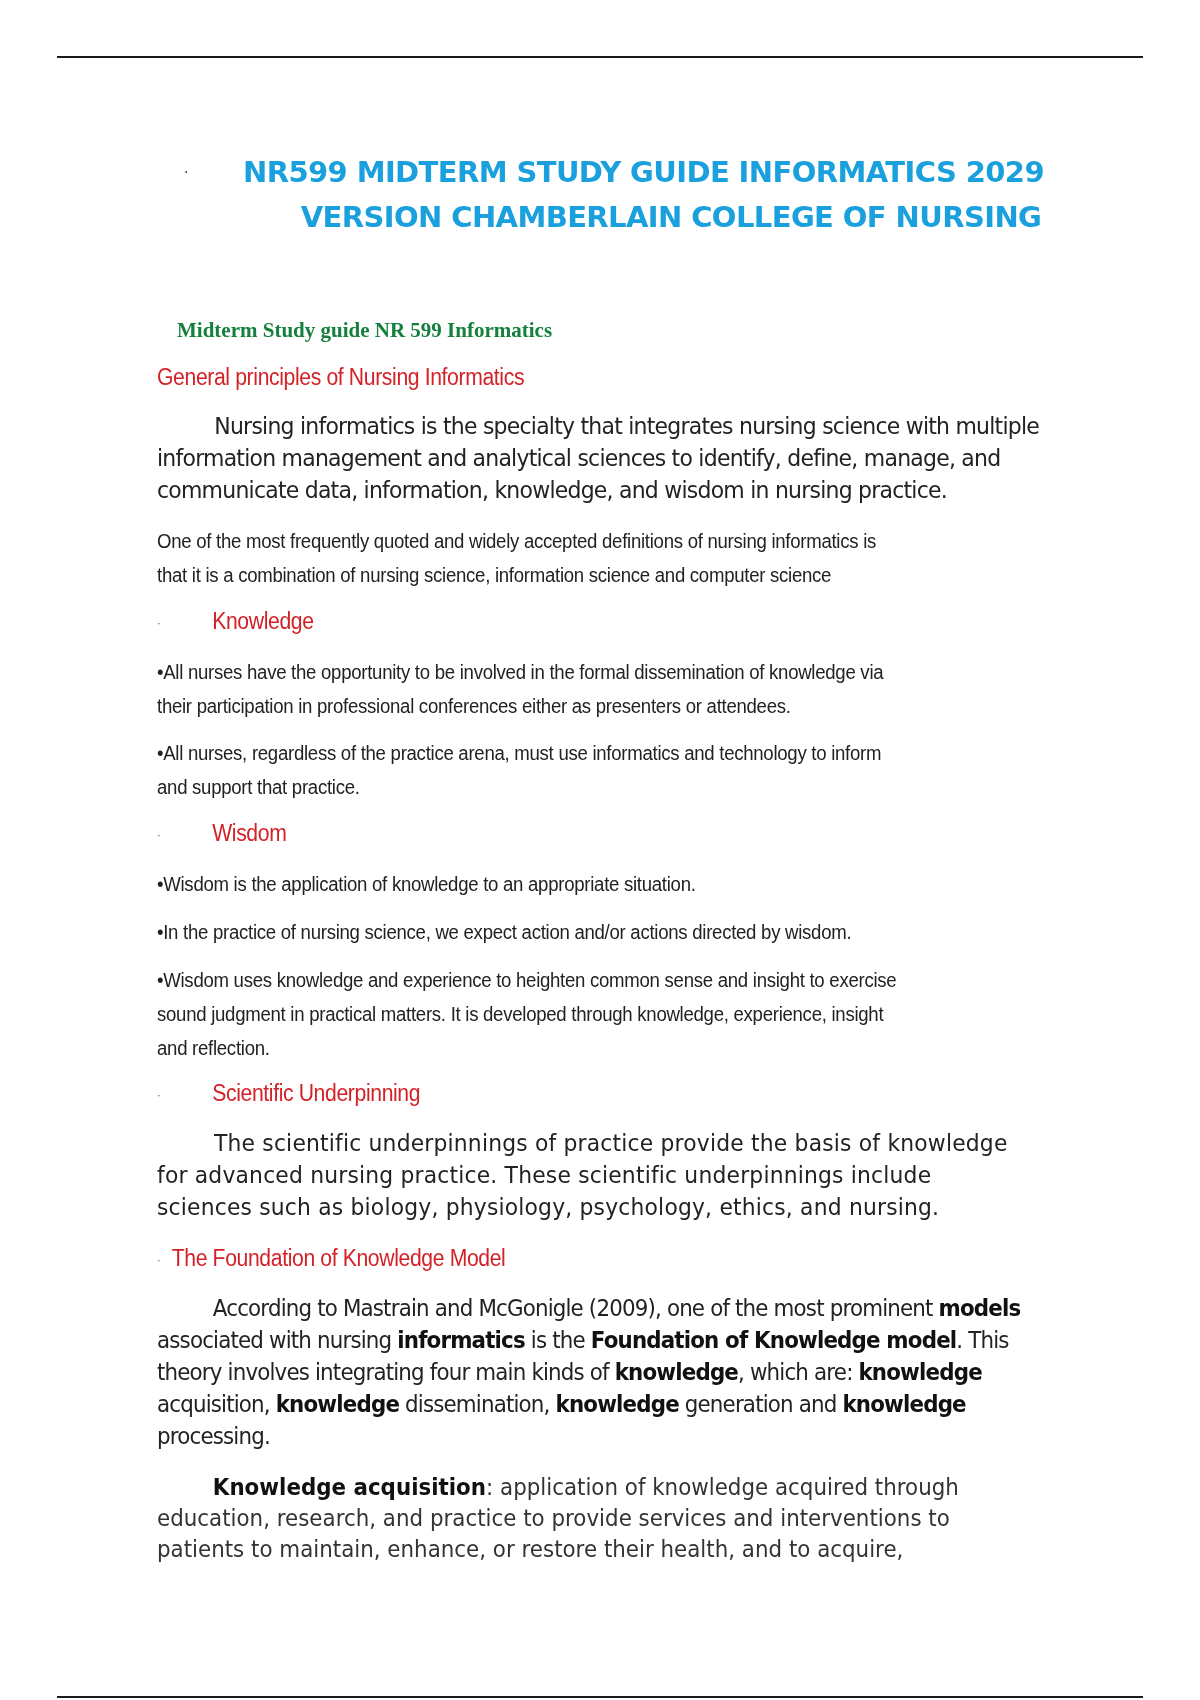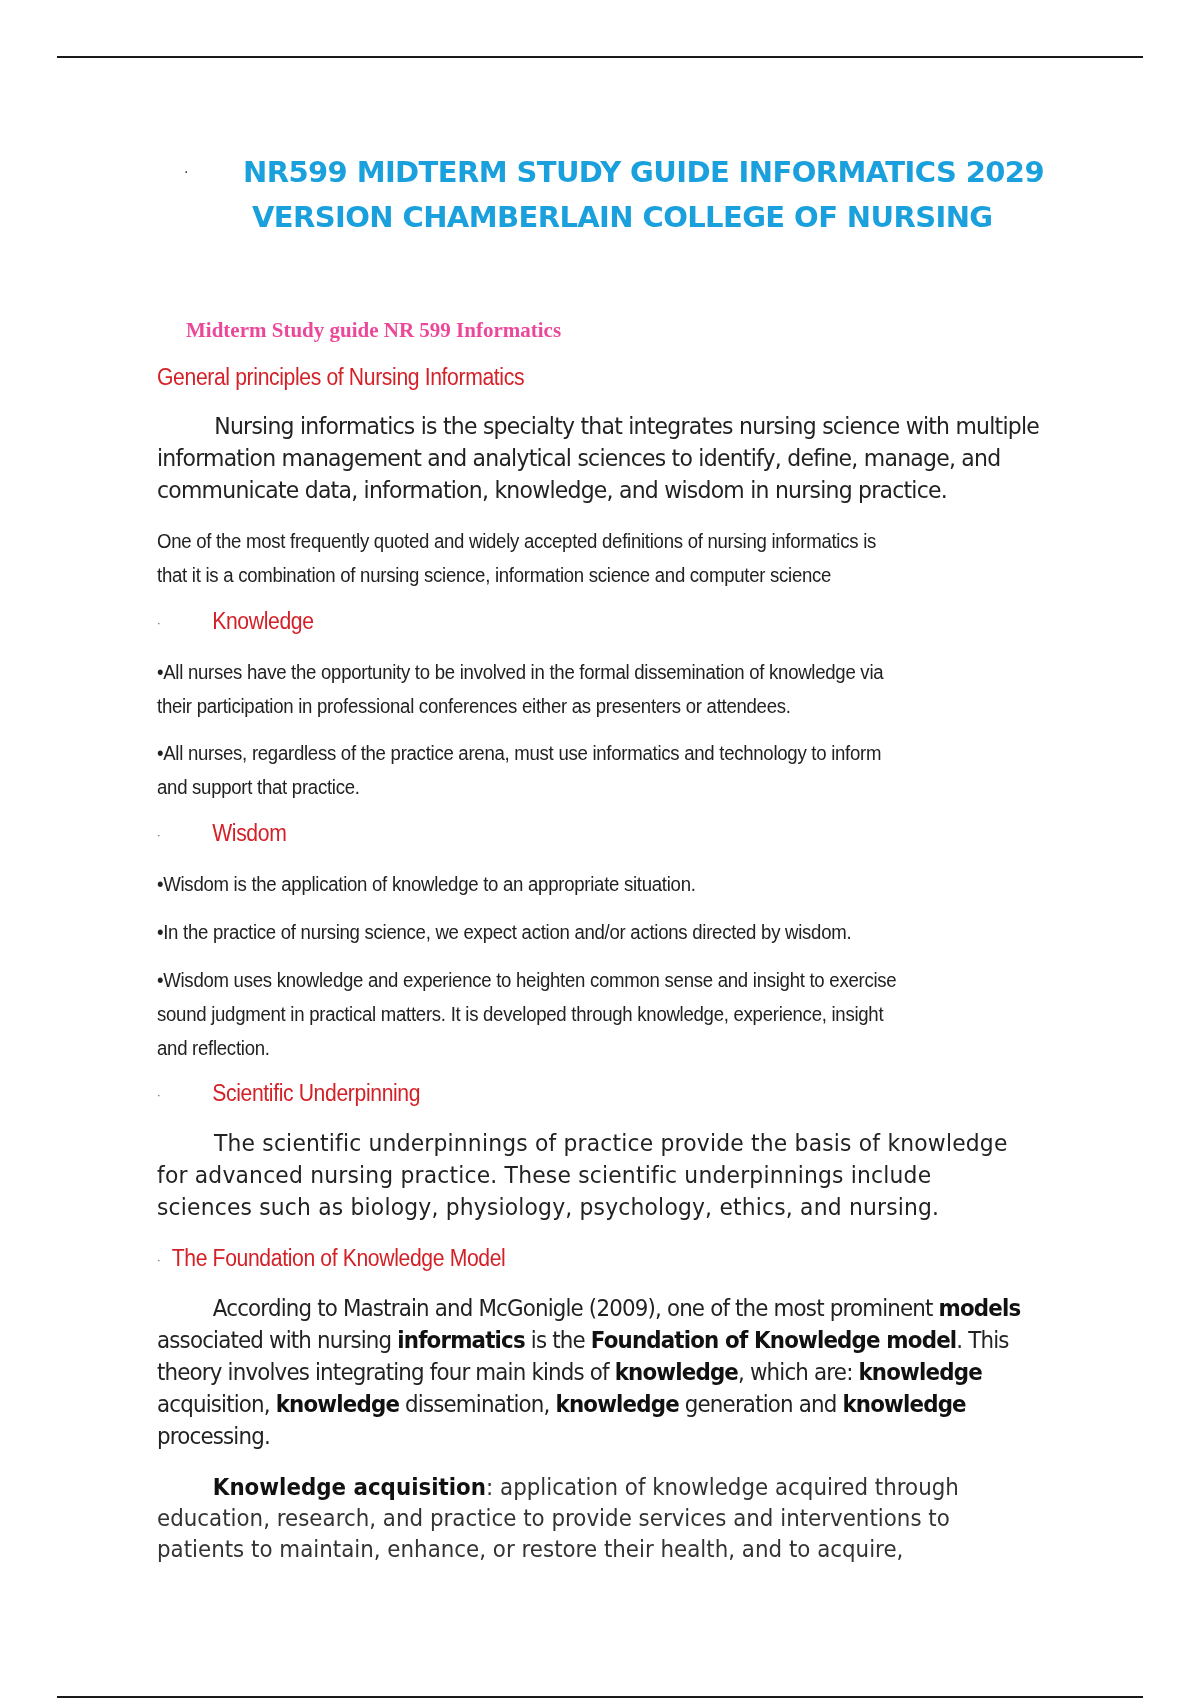--- a/index.html
+++ b/index.html
@@ -19,26 +19,26 @@
 
     .title {
       position: absolute; left: 190px; top: 150px; width: 900px;
       font-family: "DejaVu Sans", sans-serif; font-weight: bold;
       color: #1aa0dc; font-size: 29px; line-height: 45px; letter-spacing: -0.6px;
     }
     .title .tbullet {
       position: absolute; left: -6px; top: 0; color: #333; font-size: 14px; font-weight: normal;
     }
     .title .l1 { display: block; padding-left: 53px; }
-    .title .l2 { display: block; padding-left: 62px; }
+    .title .l2 { display: block; padding-left: 62px; text-align: center; }
 
     .subtitle {
-      position: absolute; left: 186px; top: 318px;
+      position: absolute; left: 177px; top: 318px;
       font-family: "Liberation Serif", serif; font-weight: bold;
-      color: #ec4899; font-size: 21px;
+      color: #15803d; font-size: 21px;
     }
 
     .heading {
       position: absolute; left: 157px;
       font-family: "Liberation Sans", sans-serif;
       color: #d42027; font-size: 23px; letter-spacing: -0.4px;
       transform: scaleX(0.92); transform-origin: left center;
     }
     .heading .hbullet { color: #555; font-size: 12px; display: inline-block; width: 60px; vertical-align: middle; }
     .heading.tight .hbullet { width: 16px; }

